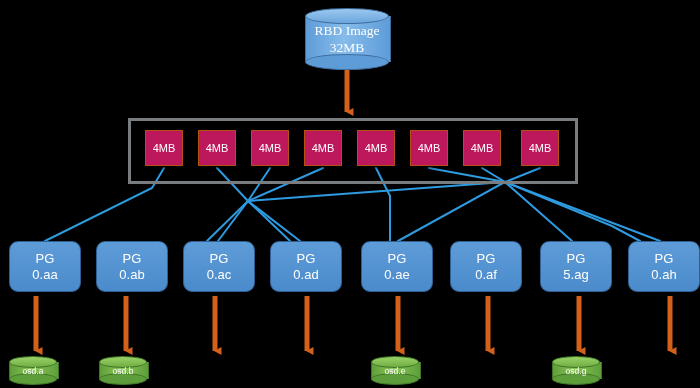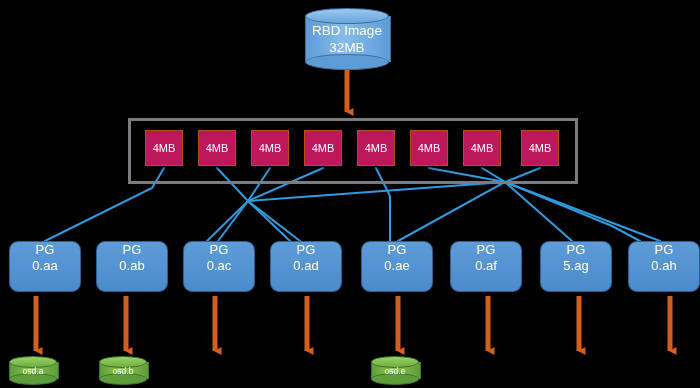--- a/index.html
+++ b/index.html
@@ -12,39 +12,39 @@
   .cyl .body{position:absolute;left:0;top:8px;width:100%;height:calc(100% - 16px);
              background:linear-gradient(to right,#5E9CD8,#86BCEA 45%,#5E9CD8);
              border-left:1px solid #3E6E9E;border-right:1px solid #3E6E9E;}
   .cyl .top{position:absolute;left:0;top:0;width:100%;height:16px;border-radius:50%;
             background:linear-gradient(to bottom,#9CC8F0,#6BA5DC);border:1px solid #3E6E9E;
             box-sizing:border-box;}
   .cyl .bot{position:absolute;left:0;bottom:0;width:100%;height:16px;border-radius:50%;
             background:#5E9CD8;border:1px solid #3E6E9E;box-sizing:border-box;}
   .cyl .lbl{position:absolute;left:0;top:0;width:100%;height:100%;z-index:3;
             display:flex;flex-direction:column;align-items:center;justify-content:center;
-            color:#fff;font-size:13.5px;line-height:17px;text-align:center;}
+            color:#fff;font-size:13.5px;line-height:17px;text-align:center;font-family:Liberation Serif, serif;}
 
   #rbd{left:305px;top:8px;width:84px;height:62px;}
 
   
   #blockbox{position:absolute;left:128px;top:118px;width:450px;height:66px;
             border:3px solid #7A7D80;box-sizing:border-box;background:transparent;}
 
   .blk{position:absolute;top:130px;width:38px;height:36px;background:#be185d;
        border:1px solid #B44F12;box-sizing:border-box;color:#fff;font-size:11px;
        display:flex;align-items:center;justify-content:center;
        box-shadow:2px 2px 3px rgba(0,0,0,.45);}
 
   
   .pg{position:absolute;top:241px;width:72px;height:51px;border-radius:9px;
       background:linear-gradient(to bottom,#5E9CD8,#4B8BCB);
       border:1px solid #2F6094;box-sizing:border-box;color:#fff;font-size:13px;
       line-height:16px;text-align:center;
-      display:flex;flex-direction:column;align-items:center;justify-content:flex-start;
+      display:flex;flex-direction:column;align-items:center;justify-content:center;
       box-shadow:2px 2px 3px rgba(0,0,0,.45);}
 
   
   .osd{position:absolute;top:356px;width:48px;height:29px;}
   .osd .body{position:absolute;left:0;top:6px;width:100%;height:17px;
              background:linear-gradient(to right,#5E9E3A,#8CC858 45%,#5E9E3A);
              border-left:1px solid #3F7526;border-right:1px solid #3F7526;}
   .osd .top{position:absolute;left:0;top:0;width:100%;height:12px;border-radius:50%;
             background:linear-gradient(to bottom,#9BD268,#6FAF42);border:1px solid #3F7526;
             box-sizing:border-box;}
@@ -161,14 +161,20 @@
     <div class="bot"></div>
     <div class="top"></div>
     <div class="lbl">osd.b</div>
   </div>
   <div class="osd" style="left:371px">
     <div class="body"></div>
     <div class="bot"></div>
     <div class="top"></div>
     <div class="lbl">osd.e</div>
   </div>
+  <div class="osd" style="left:552px">
+    <div class="body"></div>
+    <div class="bot"></div>
+    <div class="top"></div>
+    <div class="lbl">osd.g</div>
+  </div>
 
 </div>
 
 </body></html>

